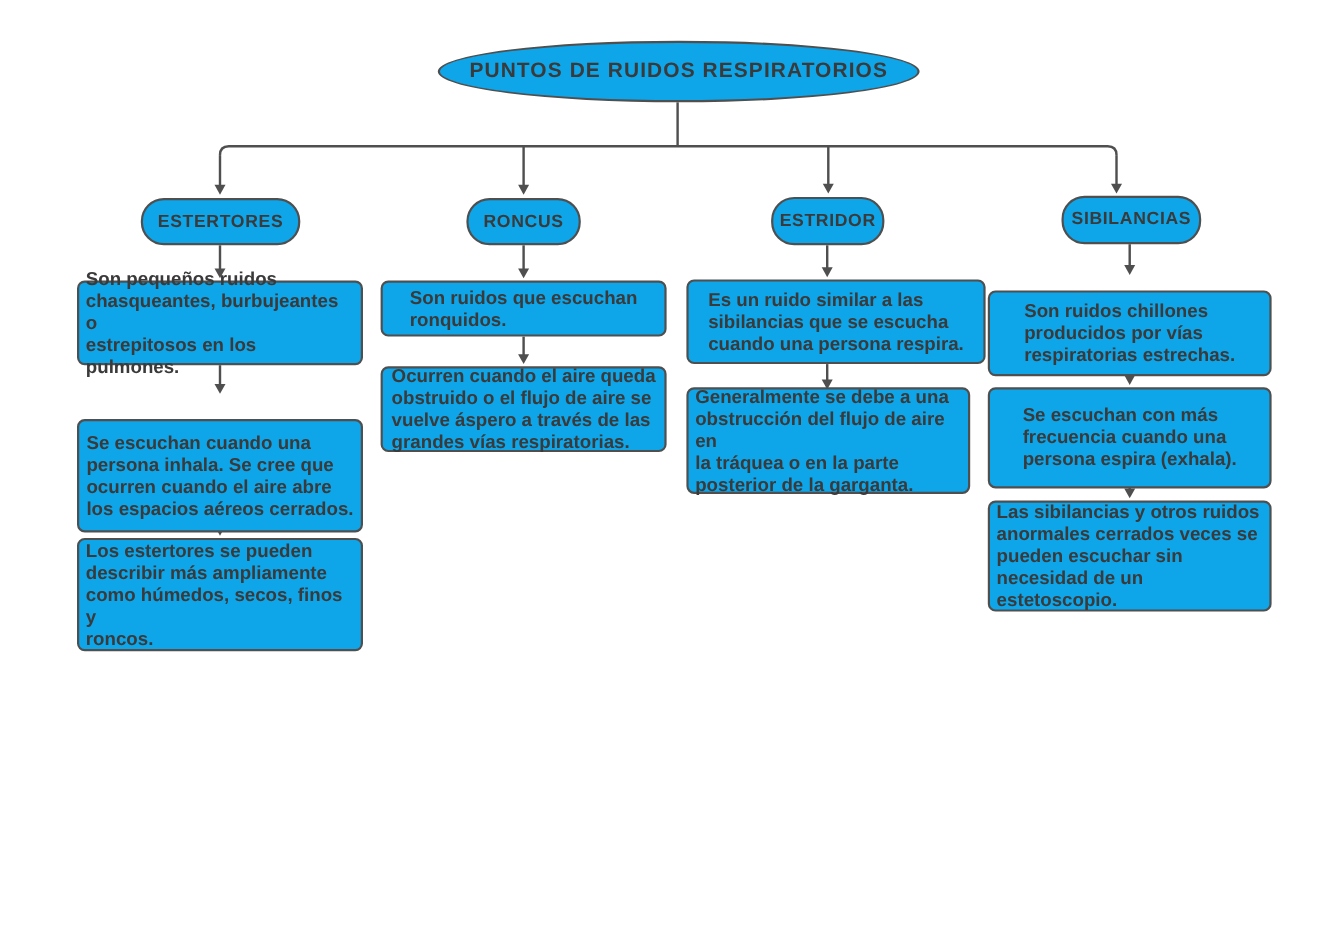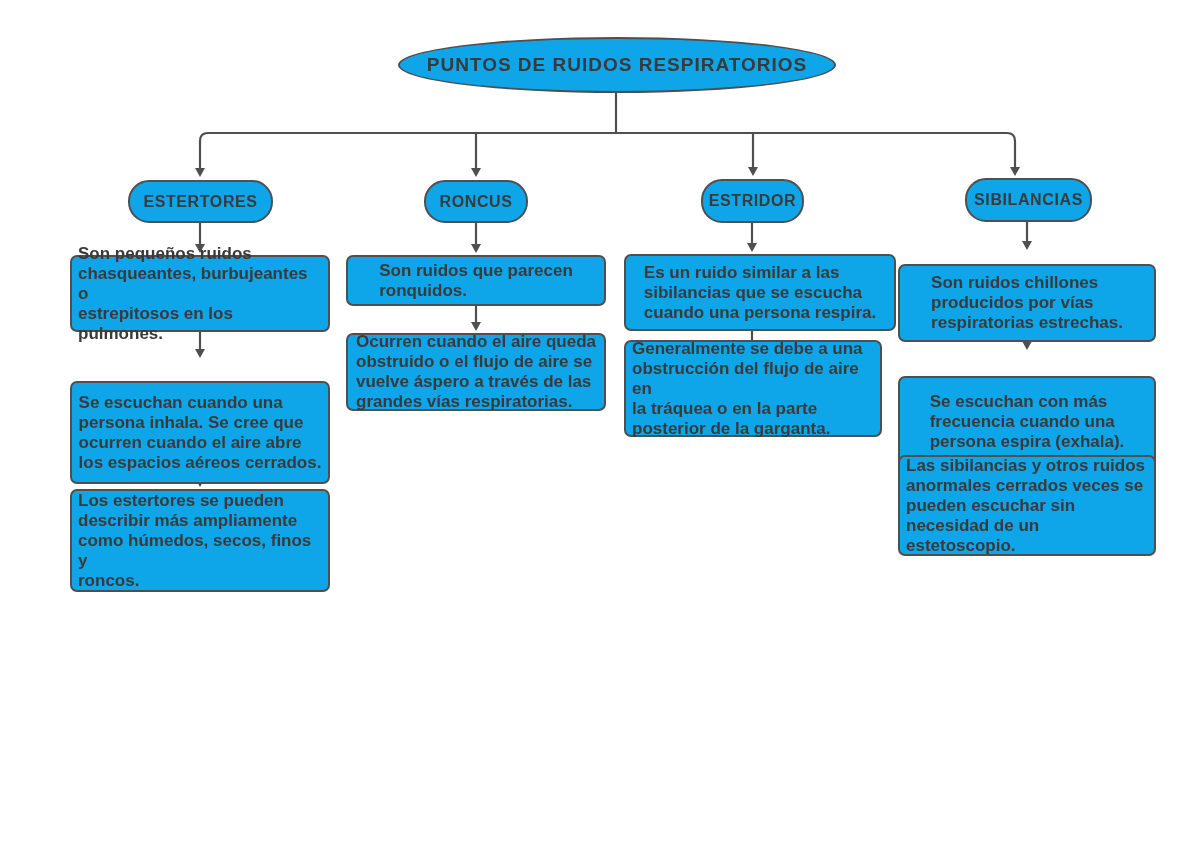--- a/index.html
+++ b/index.html
@@ -108,41 +108,41 @@
   <div class="node note" style="left:70px;top:381px;width:260px;height:103px;">Se escuchan cuando una
 persona inhala. Se cree que
 ocurren cuando el aire abre
 los espacios aéreos cerrados.</div>
   <div class="node stadium" style="left:424px;top:180px;width:104px;height:43px;">RONCUS</div>
 
   <div class="node note" style="left:70px;top:489px;width:260px;height:103px;">Los estertores se pueden
 describir más ampliamente
 como húmedos, secos, finos y
 roncos.</div>
-  <div class="node note" style="left:346px;top:255px;width:260px;height:51px;">Son ruidos que parecen
+  <div class="node note" style="left:346px;top:255px;width:260px;height:51px;">Son ruidos que escuchan
 ronquidos.</div>
   <div class="node note" style="left:346px;top:333px;width:260px;height:78px;">Ocurren cuando el aire queda
 obstruido o el flujo de aire se
 vuelve áspero a través de las
 grandes vías respiratorias.</div>
 
   <div class="node stadium" style="left:701px;top:179px;width:103px;height:44px;">ESTRIDOR</div>
   <div class="node note" style="left:624px;top:254px;width:272px;height:77px;">Es un ruido similar a las
 sibilancias que se escucha
 cuando una persona respira.</div>
-  <div class="node note" style="left:624px;top:340px;width:258px;height:97px;">Generalmente se debe a una
+  <div class="node note" style="left:624px;top:352px;width:258px;height:97px;">Generalmente se debe a una
 obstrucción del flujo de aire en
 la tráquea o en la parte
 posterior de la garganta.</div>
 
   <div class="node stadium" style="left:965px;top:178px;width:127px;height:44px;">SIBILANCIAS</div>
   <div class="node note" style="left:898px;top:252px;width:258px;height:78px;margin-top:12px;">Son ruidos chillones
 producidos por vías
 respiratorias estrechas.</div>
-  <div class="node note" style="left:898px;top:352px;width:258px;height:92px;margin-top:24px;">Se escuchan con más
+  <div class="node note" style="left:898px;top:352px;width:258px;height:92px;">Se escuchan con más
 frecuencia cuando una
 persona espira (exhala).</div>
   <div class="node note" style="left:898px;top:455px;width:258px;height:101px;">Las sibilancias y otros ruidos
 anormales cerrados veces se
 pueden escuchar sin
 necesidad de un estetoscopio.</div>
 
 </div>
 
 </body></html>

